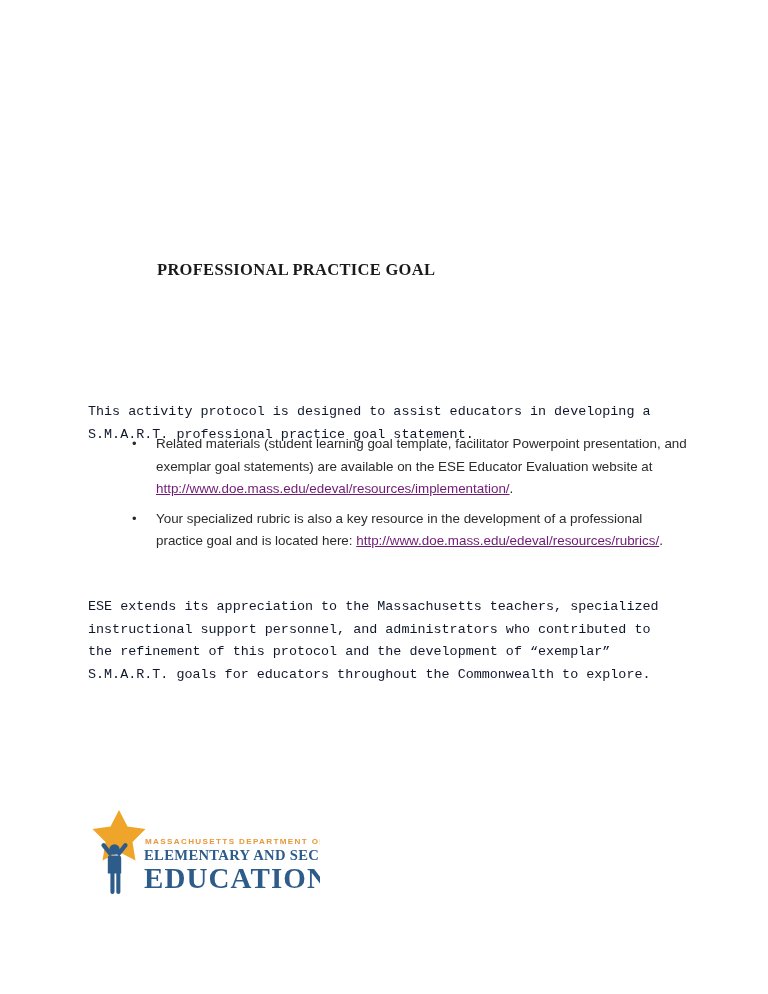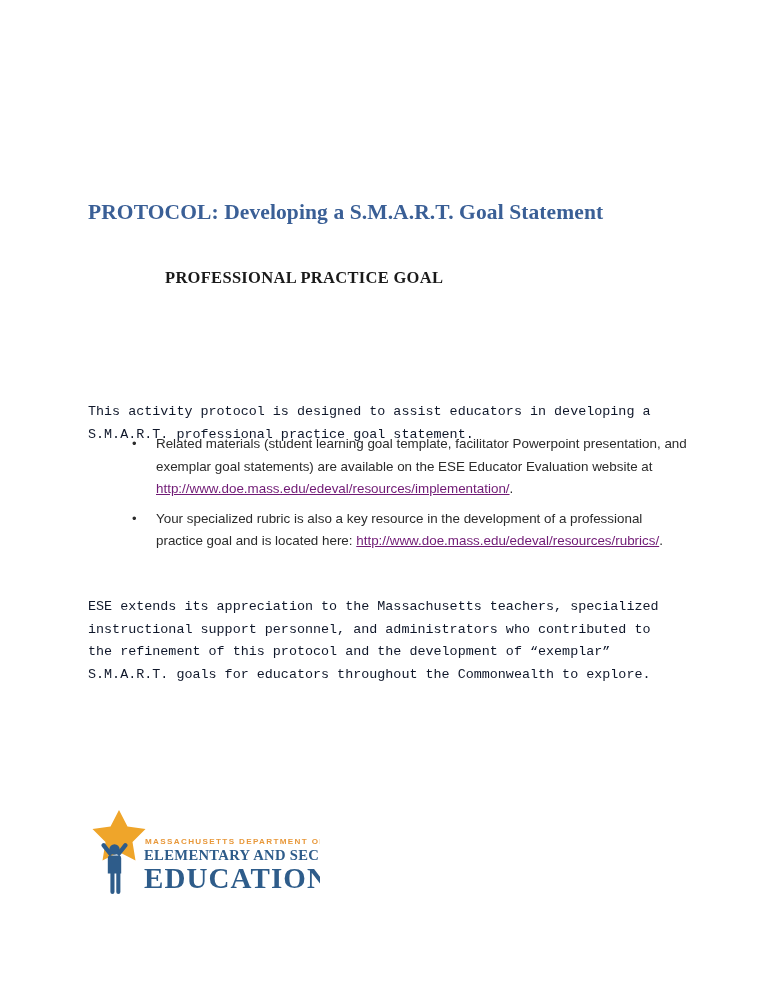--- a/index.html
+++ b/index.html
@@ -38,21 +38,21 @@
     letter-spacing: 0.1px;
     color: #3a5f96;
     line-height: 1.2;
     white-space: nowrap;
   }
 
   .doc-subtitle {
     position: absolute;
     left: 157px;
     top: 260px;
-    margin: 8px;
+    margin: 0;
     font-family: "Liberation Serif", "DejaVu Serif", serif;
     font-size: 16.5px;
     font-weight: bold;
     letter-spacing: 0.3px;
     color: #1a1a1a;
     line-height: 1.2;
     white-space: nowrap;
   }
 
   
@@ -124,21 +124,20 @@
     display: block;
     width: 232px;
     height: 100px;
   }
 </style>
 </head>
 <body>
 
 <div class="page">
 
-  <h1 class="doc-title">PROTOCOL: Developing a S.M.A.R.T. Goal Statement</h1>
 
   <h2 class="doc-subtitle">PROFESSIONAL PRACTICE GOAL</h2>
 
   <p class="body-block" id="intro-paragraph">This activity protocol is designed to assist educators in developing a S.M.A.R.T. professional practice goal statement.</p>
 
   <ul class="bullet-list">
 
     <li class="bullet-item">
       <span class="bullet-mark">•</span><span>Related materials (student learning goal template, facilitator Powerpoint presentation, and exemplar goal statements) are available on the ESE Educator Evaluation website at </span><a class="doc-link">http://www.doe.mass.edu/edeval/resources/implementation/</a><span>.</span>
     </li>

